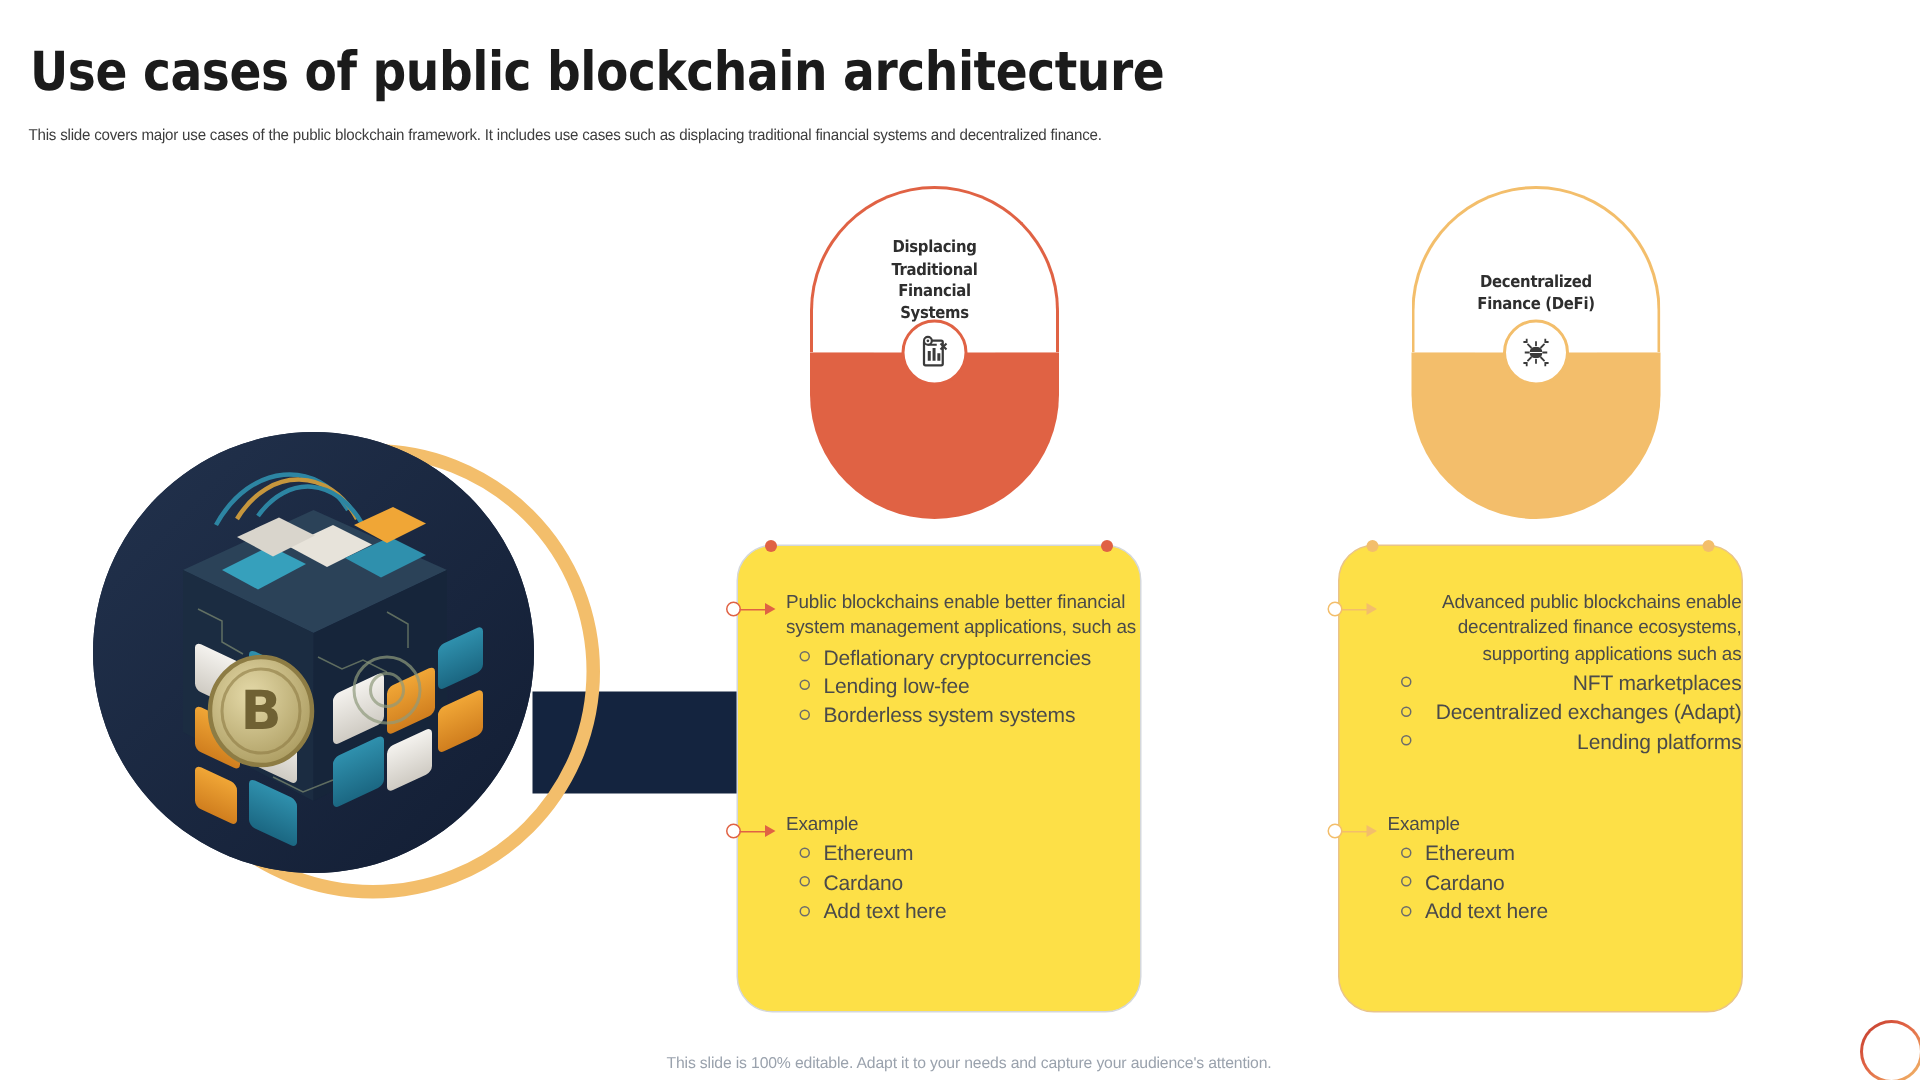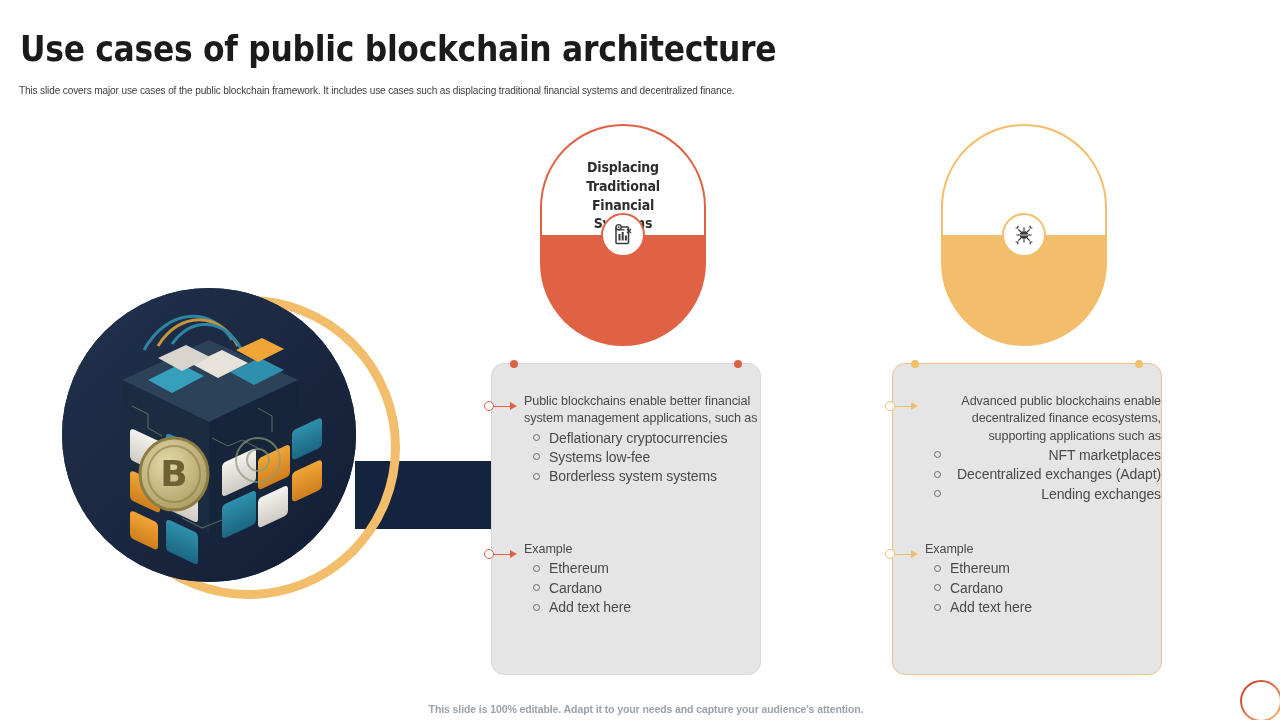--- a/index.html
+++ b/index.html
@@ -42,34 +42,34 @@
     border:2px solid var(--c); border-bottom:none;
     border-radius:83px 83px 0 0; background:#fff; box-sizing:border-box;
   }
   .cap .shellBot {
     position:absolute; left:0; top:111px; width:166px; height:111px;
     background:var(--c); border-radius:0 0 83px 83px;
   }
   .cap .captext {
     position:absolute; left:8px; right:8px; top:var(--ttop); text-align:center;
     font-family:"DejaVu Sans Condensed","Liberation Sans", sans-serif;
-    font-size:14px; font-weight:700; color:#2e2e2e; line-height:1.34;
+    font-size:11px; font-weight:700; color:#2e2e2e; line-height:1.34;
     letter-spacing:-0.2px;
   }
   .cap .badge {
     position:absolute; left:50%; top:111px; transform:translate(-50%,-50%);
     width:44px; height:44px; border-radius:50%;
     background:#fff; border:2.5px solid var(--c);
     display:flex; align-items:center; justify-content:center;
   }
 
   
   .panel {
     position:absolute; width:270px; height:312px;
-    border:1.2px solid var(--pb); border-radius:13px; background:#e5e5e5;
+    border:1.2px solid var(--pb); border-radius:24px; background:#fde047;
   }
   .dot {
     position:absolute; width:8px; height:8px; border-radius:50%;
     background:var(--c); top:-4px;
   }
   .dot.l { left:18px; } .dot.r { right:18px; }
 
   .row { position:absolute; left:0; width:100%; }
   .marker {
     position:absolute; left:-8px; top:7px; width:38px; height:12px;
@@ -96,21 +96,21 @@
     padding-left:17px; letter-spacing:-0.1px;
   }
   ul.subs li:before {
     content:""; position:absolute; left:1px; top:5.5px;
     width:5px; height:5px; border-radius:50%; border:1.1px solid #6b6b6b;
   }
 
   
   .footer {
     position:absolute; left:12px; right:0; top:703px; text-align:center;
-    font-size:10.5px; color:#9aa2ad; letter-spacing:-0.1px;font-weight:bold;
+    font-size:10.5px; color:#9aa2ad; letter-spacing:-0.1px;
   }
   .deco-ring {
     position:absolute; left:1240px; top:680px; width:42px; height:42px;
     border-radius:50%; border:2.5px solid transparent;
     background:
       linear-gradient(#fff,#fff) padding-box,
       linear-gradient(135deg,#C0392B 0%, #E06244 40%, #F3BE6B 100%) border-box;
   }
 </style>
 </head>
@@ -239,21 +239,21 @@
 
     <div class="row" style="top:29px;">
       <div class="marker">
         <span class="ring"></span>
           <span class="line"></span>
           <span class="head"></span>
       </div>
       <div class="lead">Public blockchains enable better financial system management applications, such as</div>
       <ul class="subs">
         <li>Deflationary cryptocurrencies</li>
-        <li>Systems low-fee</li>
+        <li>Lending low-fee</li>
         <li>Borderless system systems</li>
       </ul>
     </div>
 
     <div class="row" style="top:177px;">
       <div class="marker">
         <span class="ring"></span>
           <span class="line"></span>
           <span class="head"></span>
       </div>
@@ -262,20 +262,24 @@
         <li>Ethereum</li>
         <li>Cardano</li>
         <li>Add text here</li>
       </ul>
     </div>
   </div>
 
   <div class="cap" style="--c:#F3BE6B; --ttop:57px; left:941px; top:124px;">
     <div class="shellTop"></div>
     <div class="shellBot"></div>
+    <div class="captext">
+      <div>Decentralized</div>
+      <div>Finance (DeFi)</div>
+    </div>
     <div class="badge">
       <svg width="24" height="24" viewBox="0 0 24 24" aria-hidden="true">
         <circle cx="12" cy="12" r="4.3" fill="#3a3a3a"></circle>
         <path d="M12 7.7 a6 4.3 0 0 0 0 8.6 a6 4.3 0 0 0 0 -8.6" fill="none" stroke="#fff" stroke-width="0.8"></path>
         <path d="M7.7 12 h8.6" stroke="#fff" stroke-width="0.8"></path>
         <g stroke="#3a3a3a" stroke-width="1.2" fill="none">
           <path d="M12 7.7 V4.5"></path>
             <path d="M12 16.3 V19.5"></path>
           <path d="M7.7 12 H4.5"></path>
             <path d="M16.3 12 H19.5"></path>
@@ -301,21 +305,21 @@
     <div class="row" style="top:29px;text-align:right;">
       <div class="marker">
         <span class="ring"></span>
           <span class="line"></span>
           <span class="head"></span>
       </div>
       <div class="lead">Advanced public blockchains enable decentralized finance ecosystems, supporting applications such as</div>
       <ul class="subs">
         <li>NFT marketplaces</li>
         <li>Decentralized exchanges (Adapt)</li>
-        <li>Lending exchanges</li>
+        <li>Lending platforms</li>
       </ul>
     </div>
 
     <div class="row" style="top:177px;">
       <div class="marker">
         <span class="ring"></span>
           <span class="line"></span>
           <span class="head"></span>
       </div>
       <div class="lead">Example</div>

